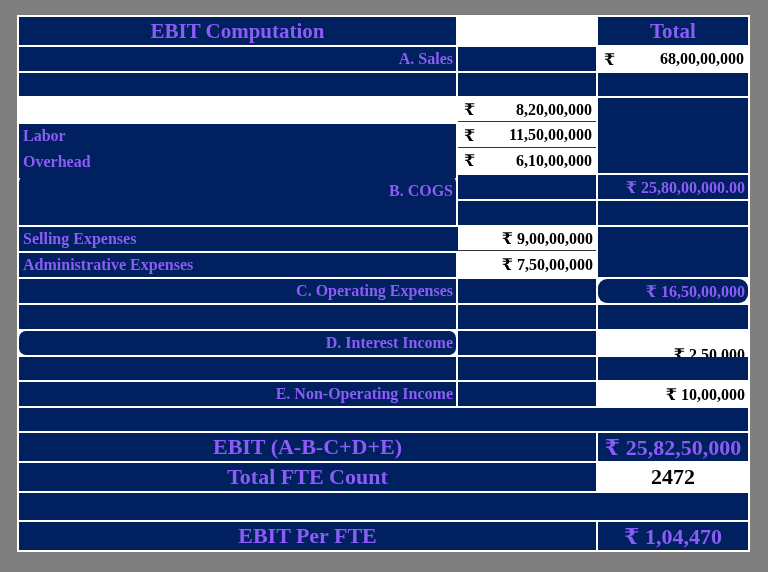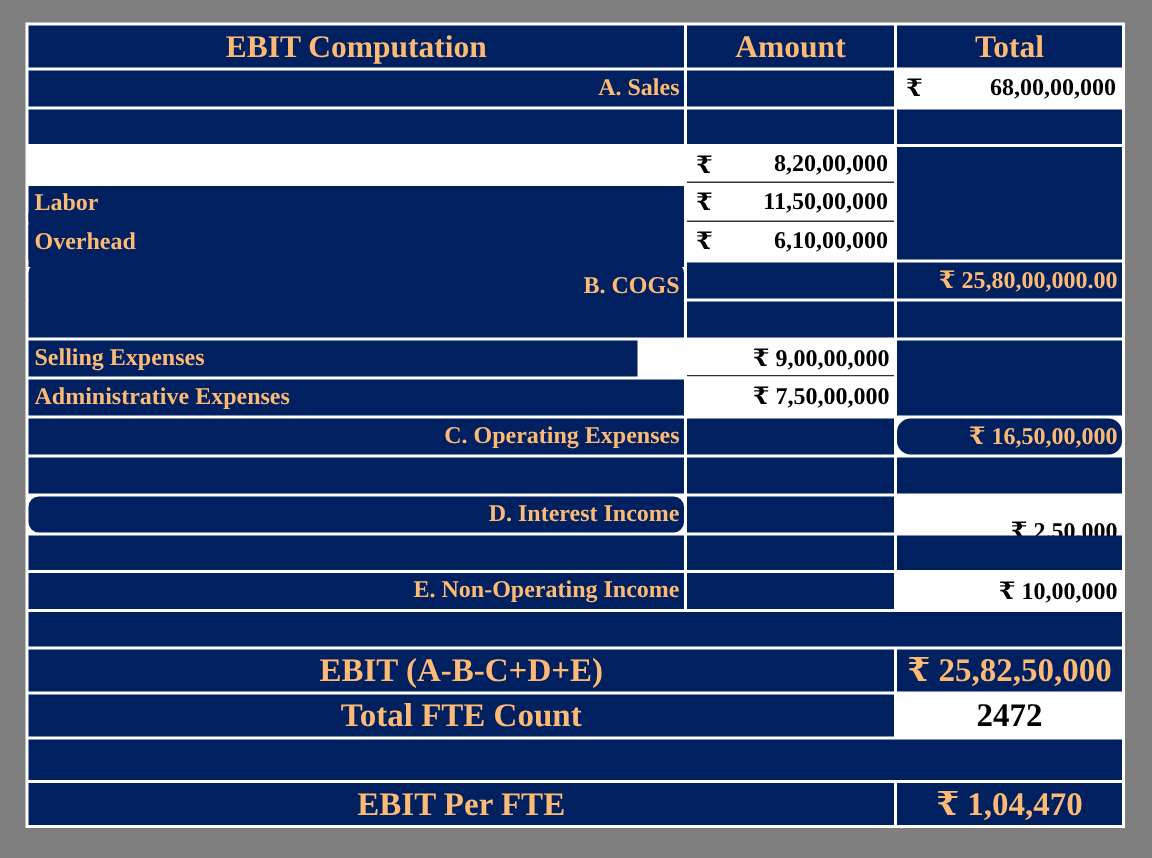--- a/index.html
+++ b/index.html
@@ -5,39 +5,38 @@
   html, body { margin:0; padding:0; }
   body {
     width:768px; height:572px; background:#7f7f7f; position:relative; overflow:hidden;
     font-family:"Liberation Serif","DejaVu Serif",serif; font-weight:bold;
   }
   .sheet {
     position:absolute; left:17px; top:15px; width:733px; height:537px;
     background:#ffffff;
   }
   .cell {
-    position:absolute; box-sizing:border-box; background:#002060; color:#fdba74;
+    position:absolute; box-sizing:border-box; background:#002060; color:#8b5cf6;
     display:flex; align-items:center; overflow:hidden; white-space:nowrap;
     font-size:16px;
   }
   .w { background:#ffffff; color:#000000; }
   .left { justify-content:flex-start; padding-left:4px; }
   .right { justify-content:flex-end; padding-right:3px; }
   .center { justify-content:center; }
   .hdr { font-size:21px; }
   .big { font-size:22px; }
   .acct { justify-content:space-between; padding:0 4px 0 6px; }
 </style>
 </head>
 <body>
 
 <div class="sheet">
 
   <div class="cell center hdr" style="left:2px;top:2px;width:437px;height:28px;">EBIT Computation</div>
-  <div class="cell center hdr" style="left:441px;top:2px;width:138px;height:28px;">Amount</div>
   <div class="cell center hdr" style="left:581px;top:2px;width:150px;height:28px;">Total</div>
 
   <div class="cell right" style="left:2px;top:32px;width:437px;height:24px;">A. Sales</div>
   <div class="cell" style="left:441px;top:32px;width:138px;height:24px;"></div>
   <div class="cell w acct" style="left:581px;top:32px;width:150px;height:24px;">
     <span>₹</span>
     <span>68,00,00,000</span>
   </div>
 
   <div class="cell" style="left:2px;top:58px;width:437px;height:23px;"></div>
@@ -65,21 +64,21 @@
   <div class="cell" style="left:581px;top:83px;width:150px;height:75px;"></div>
 
   <div class="cell right" style="left:2px;top:160px;width:437px;height:32px;border-radius:7px;">B. COGS</div>
   <div class="cell" style="left:441px;top:160px;width:138px;height:24px;"></div>
   <div class="cell right" style="left:581px;top:160px;width:150px;height:24px;">₹ 25,80,00,000.00</div>
 
   <div class="cell" style="left:2px;top:186px;width:437px;height:24px;"></div>
   <div class="cell" style="left:441px;top:186px;width:138px;height:24px;"></div>
   <div class="cell" style="left:581px;top:186px;width:150px;height:24px;"></div>
 
-  <div class="cell left" style="left:2px;top:212px;width:406px;height:24px;">Selling Expenses</div>
+  <div class="cell left" style="left:2px;top:212px;width:503px;height:24px;">Selling Expenses</div>
   <div class="cell w right" style="left:441px;top:212px;width:138px;height:24px;border-bottom:1px solid #333;">₹ 9,00,00,000</div>
 
   <div class="cell left" style="left:2px;top:238px;width:437px;height:24px;">Administrative Expenses</div>
   <div class="cell w right" style="left:441px;top:236px;width:138px;height:26px;">₹ 7,50,00,000</div>
 
   <div class="cell" style="left:581px;top:212px;width:150px;height:50px;"></div>
 
   <div class="cell right" style="left:2px;top:264px;width:437px;height:24px;">C. Operating Expenses</div>
   <div class="cell" style="left:441px;top:264px;width:138px;height:24px;"></div>
   <div class="cell right" style="left:581px;top:264px;width:150px;height:24px;border-radius:9px;">₹ 16,50,00,000</div>

